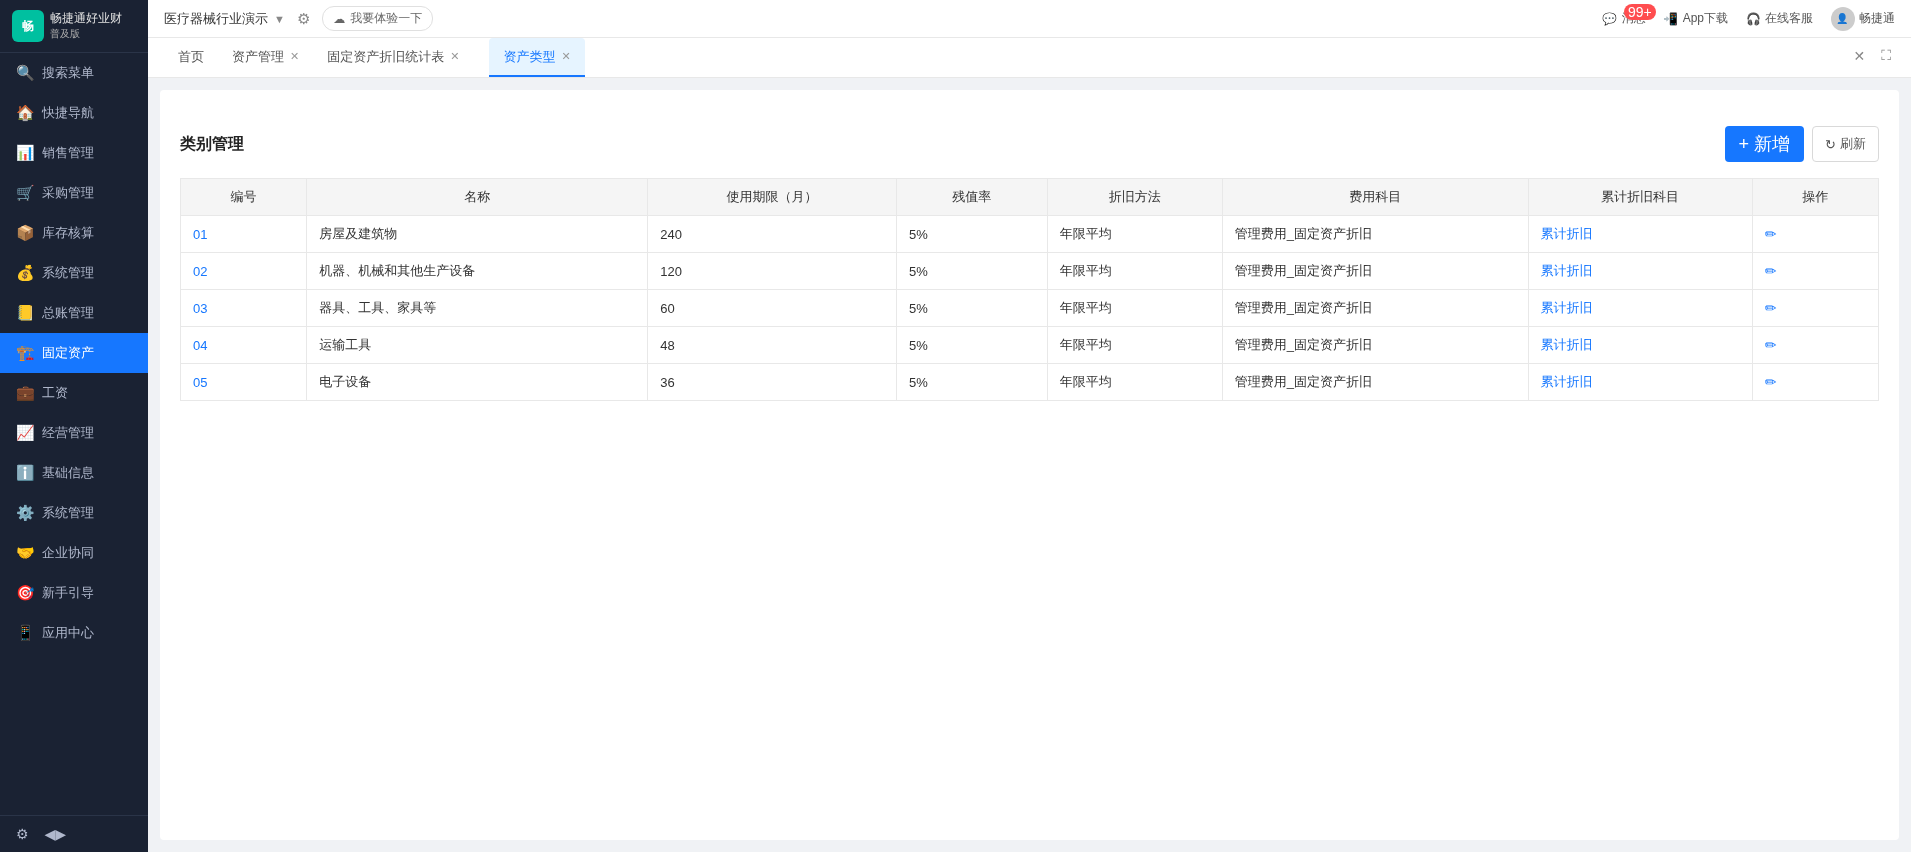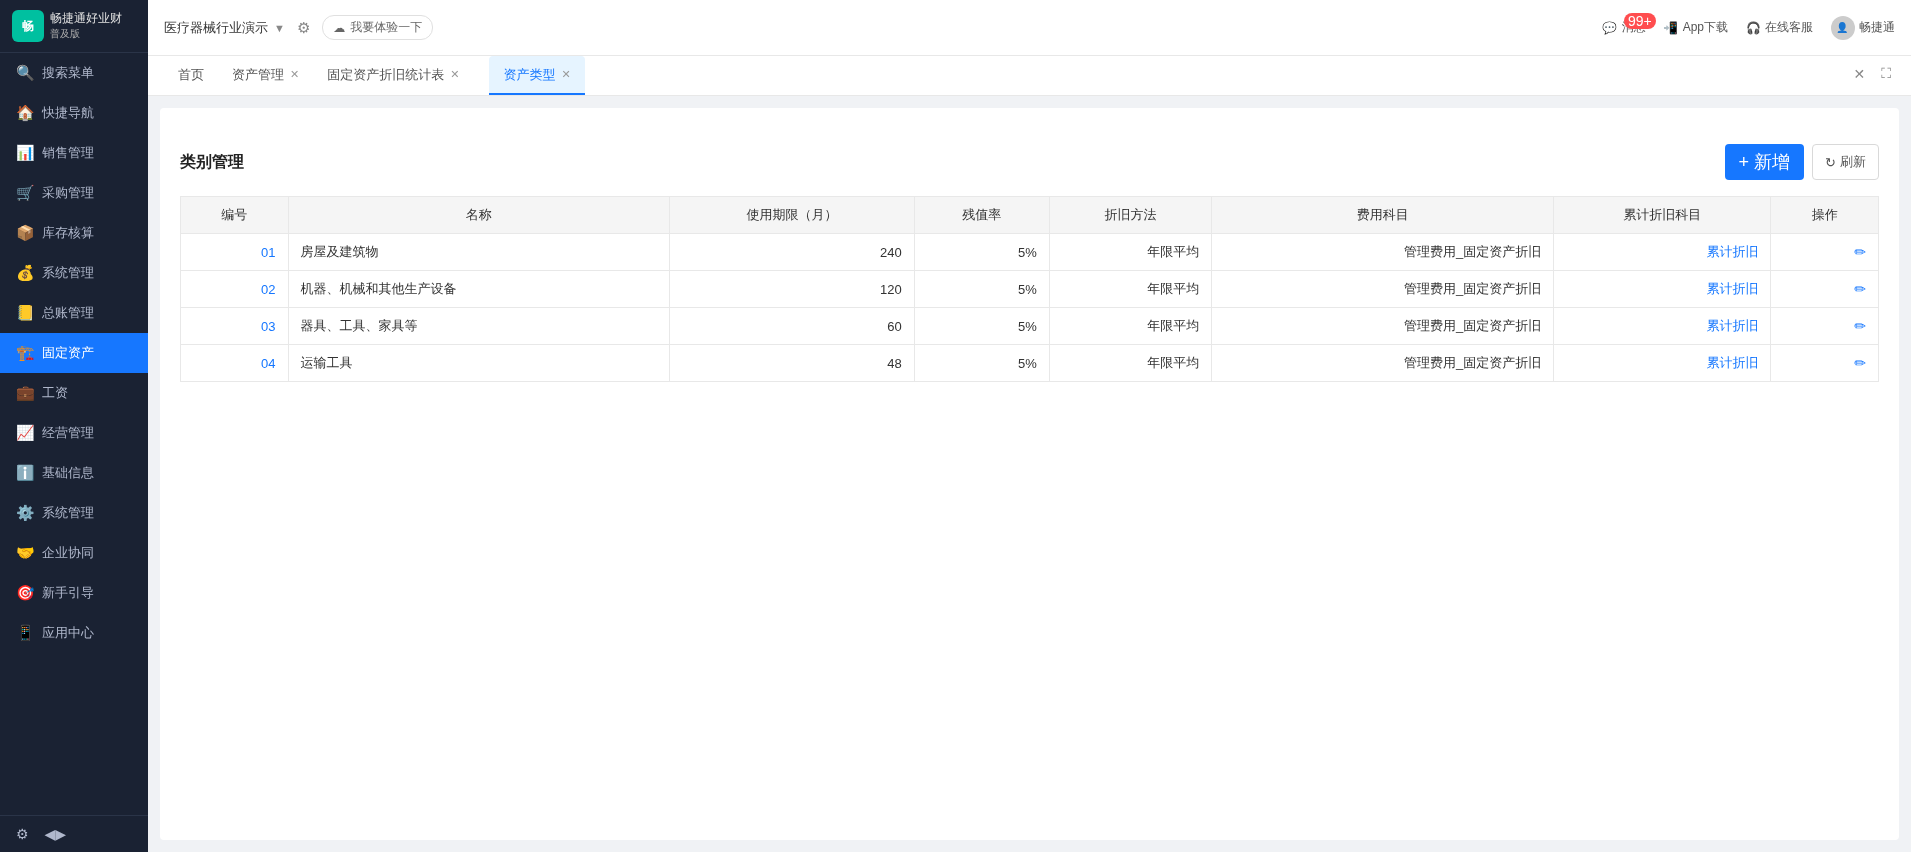--- a/index.html
+++ b/index.html
@@ -50,21 +50,21 @@
       display: flex; align-items: center; gap: 16px;
       border-top: 1px solid #2a3448;
     }
     .sidebar-footer-btn { color: #b0b8cc; font-size: 14px; cursor: pointer; }
 
     
     .main { flex: 1; display: flex; flex-direction: column; overflow: hidden; }
 
     
     .topbar {
-      height: 56px; background: #fff;
+      height: 38px; background: #fff;
       display: flex; align-items: center;
       padding: 0 16px;
       border-bottom: 1px solid #e8e8e8;
       gap: 12px;
     }
     .topbar-selector {
       display: flex; align-items: center; gap: 6px;
       font-size: 13px; color: #333; cursor: pointer;
     }
     .topbar-gear { color: #888; font-size: 15px; cursor: pointer; }
@@ -136,24 +136,24 @@
     }
     .btn-refresh {
       background: #fff; color: #555; border: 1px solid #d9d9d9; border-radius: 4px;
       padding: 6px 12px; font-size: 13px; cursor: pointer; display: flex; align-items: center; gap: 4px;
     }
 
     
     .data-table { width: 100%; border-collapse: collapse; font-size: 13px; }
     .data-table th {
       background: #f5f5f5; border: 1px solid #e8e8e8;
-      padding: 9px 12px; text-align: center; color: #333; font-weight: 500;
+      padding: 9px 20px; text-align: center; color: #333; font-weight: 500;
     }
     .data-table td {
-      border: 1px solid #e8e8e8; padding: 9px 12px; text-align: right; color: #333;
+      border: 1px solid #e8e8e8; padding: 9px 12px; text-align: left; color: #333;
     }
     .data-table td.name-cell { text-align: left; }
     .data-table td.text-link { color: #1677ff; cursor: pointer; }
     .edit-icon { color: #1677ff; cursor: pointer; font-size: 14px; }
 
     
     .sidebar-scroll::-webkit-scrollbar { width: 4px; }
   </style>
 </head>
 <body>
@@ -348,16 +348,26 @@
           <tr>
     <td class="text-link">04</td>
     <td class="name-cell">运输工具</td>
     <td>48</td>
     <td>5%</td>
     <td>年限平均</td>
     <td>管理费用_固定资产折旧</td>
     <td class="text-link">累计折旧</td>
     <td><span class="edit-icon">✏</span></td>
   </tr>
+          <tr>
+    <td class="text-link">05</td>
+    <td class="name-cell">电子设备</td>
+    <td>36</td>
+    <td>5%</td>
+    <td>年限平均</td>
+    <td>管理费用_固定资产折旧</td>
+    <td class="text-link">累计折旧</td>
+    <td><span class="edit-icon">✏</span></td>
+  </tr>
         </tbody>
     </table>
   </div>
 </div>
 
 </body></html>

